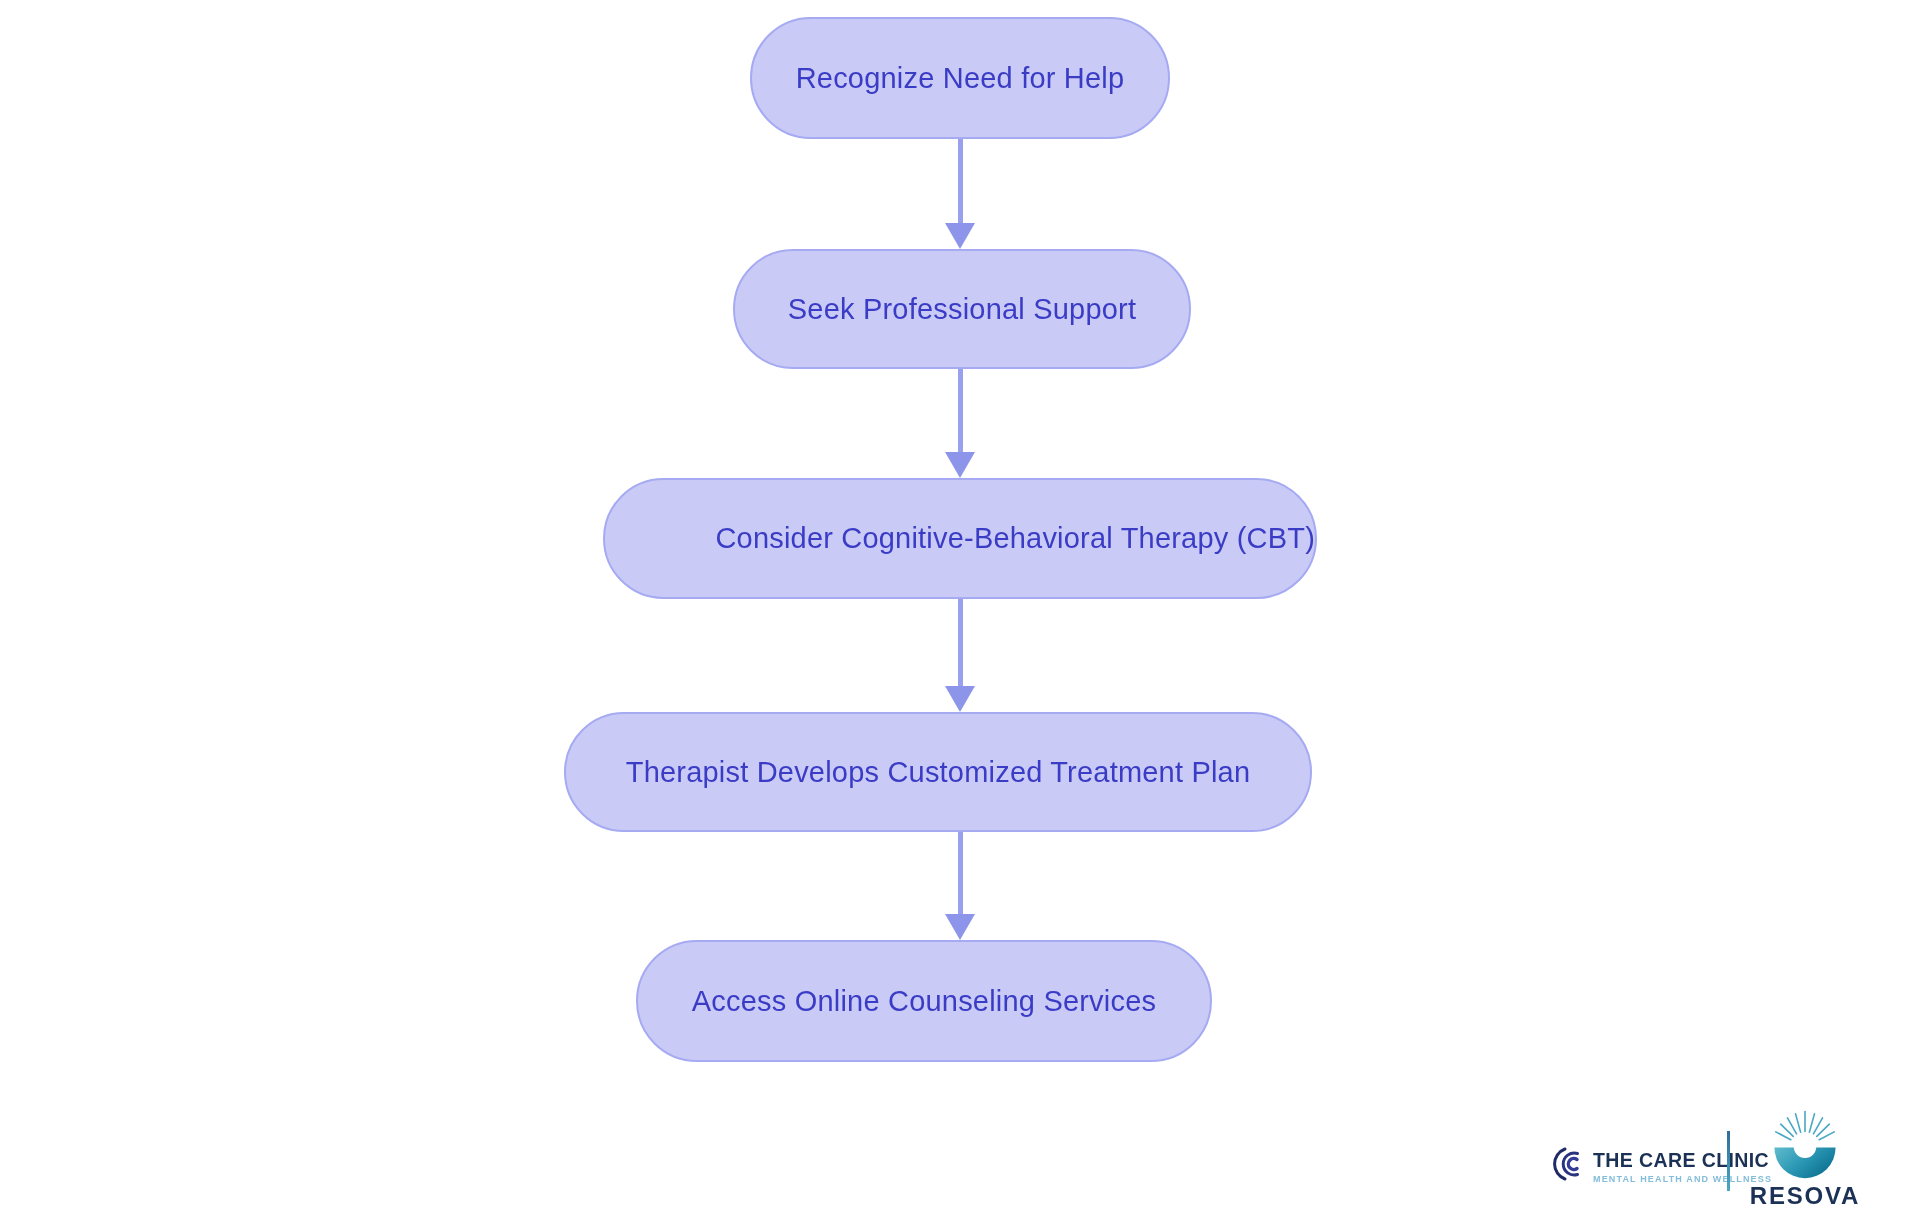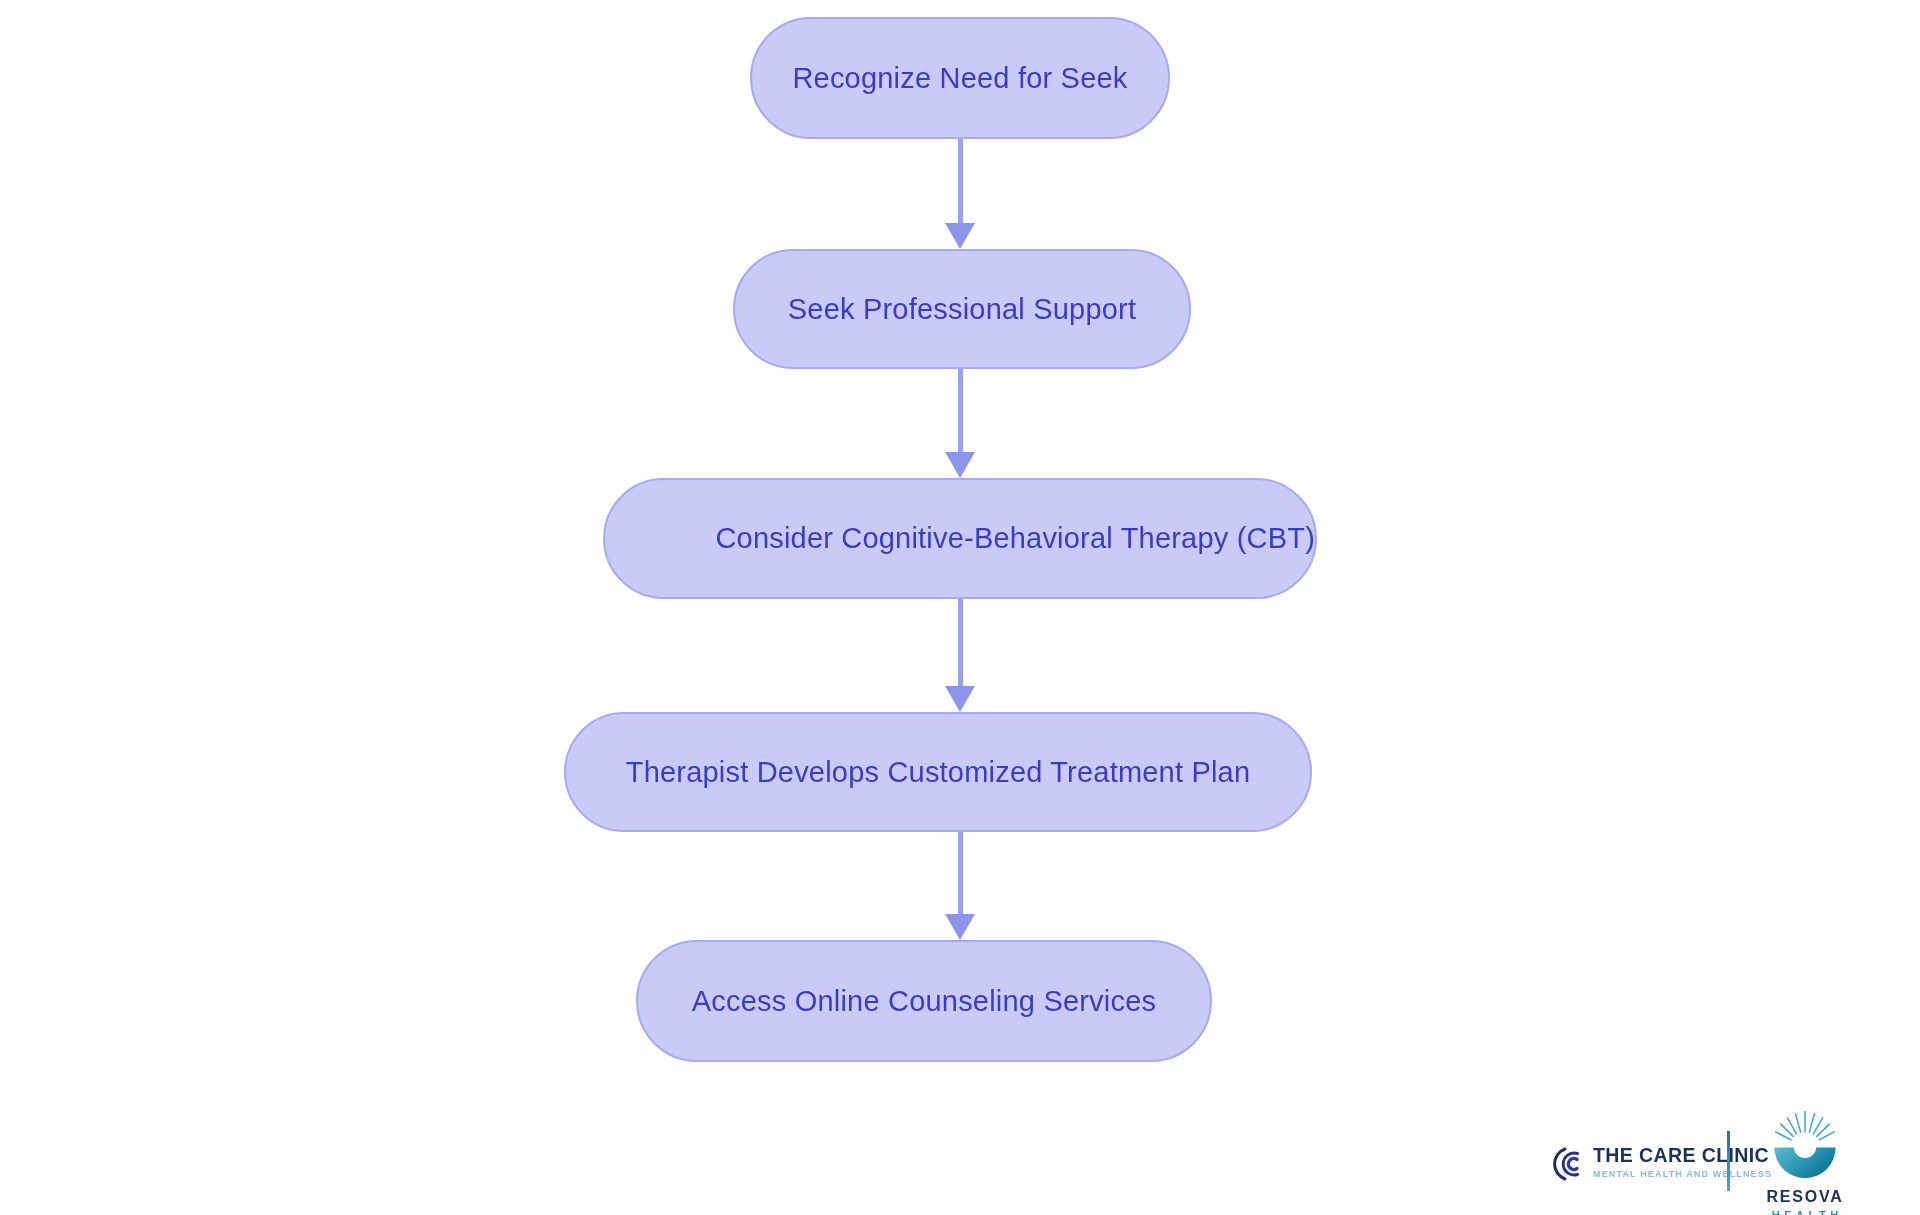--- a/index.html
+++ b/index.html
@@ -30,40 +30,40 @@
   
   .arrow{position:absolute;left:945px;width:30px;display:flex;flex-direction:column;align-items:center;}
   .arrow-line{width:5px;flex:1 1 auto;background:#99a0ed;}
   .arrow-head{width:0;height:0;border-left:15px solid transparent;border-right:15px solid transparent;border-top:26px solid #8d95ea;}
   .a1{top:139px;height:110px;}
   .a2{top:369px;height:109px;}
   .a3{top:599px;height:113px;}
   .a4{top:832px;height:108px;}
 
   
-  .care-clinic{position:absolute;left:1552px;top:1138px;display:flex;align-items:center;}
+  .care-clinic{position:absolute;left:1552px;top:1138px;display:flex;align-items:flex-end;}
   .cc-icon{width:36px;height:44px;margin-top:2px;}
   .cc-text{margin-left:5px;display:flex;flex-direction:column;}
   .cc-name{color:#1c3156;font-size:19.5px;font-weight:bold;letter-spacing:0.4px;white-space:nowrap;line-height:24px;}
   .cc-tag{color:#82bdd9;font-size:9px;font-weight:bold;letter-spacing:1.15px;white-space:nowrap;margin-top:2px;}
 
   .footer-divider{position:absolute;left:1727px;top:1131px;width:3px;height:60px;background:linear-gradient(#2f6d9a,#49a8c0);}
 
   .resova{position:absolute;left:1752px;top:1108px;width:106px;display:flex;flex-direction:column;align-items:center;}
   .rv-icon{width:88px;height:72px;}
-  .rv-name{color:#1c3156;font-size:16px;font-weight:bold;letter-spacing:1.8px;margin-top:8px;white-space:nowrap;}
+  .rv-name{color:#1c3156;font-size:24px;font-weight:bold;letter-spacing:1.8px;margin-top:2px;white-space:nowrap;}
   .rv-sub{color:#2b8dac;font-size:11px;font-weight:bold;letter-spacing:4.5px;margin-top:3px;white-space:nowrap;text-indent:4.5px;}
 </style>
 </head>
 <body>
 
 <div class="canvas">
 
   <div class="node n1">
-    <span>Recognize Need for Seek</span>
+    <span>Recognize Need for Help</span>
   </div>
 
   <div class="arrow a1">
     <div class="arrow-line"></div>
     <div class="arrow-head"></div>
   </div>
 
   <div class="node n2">
     <span>Seek Professional Support</span>
   </div>

